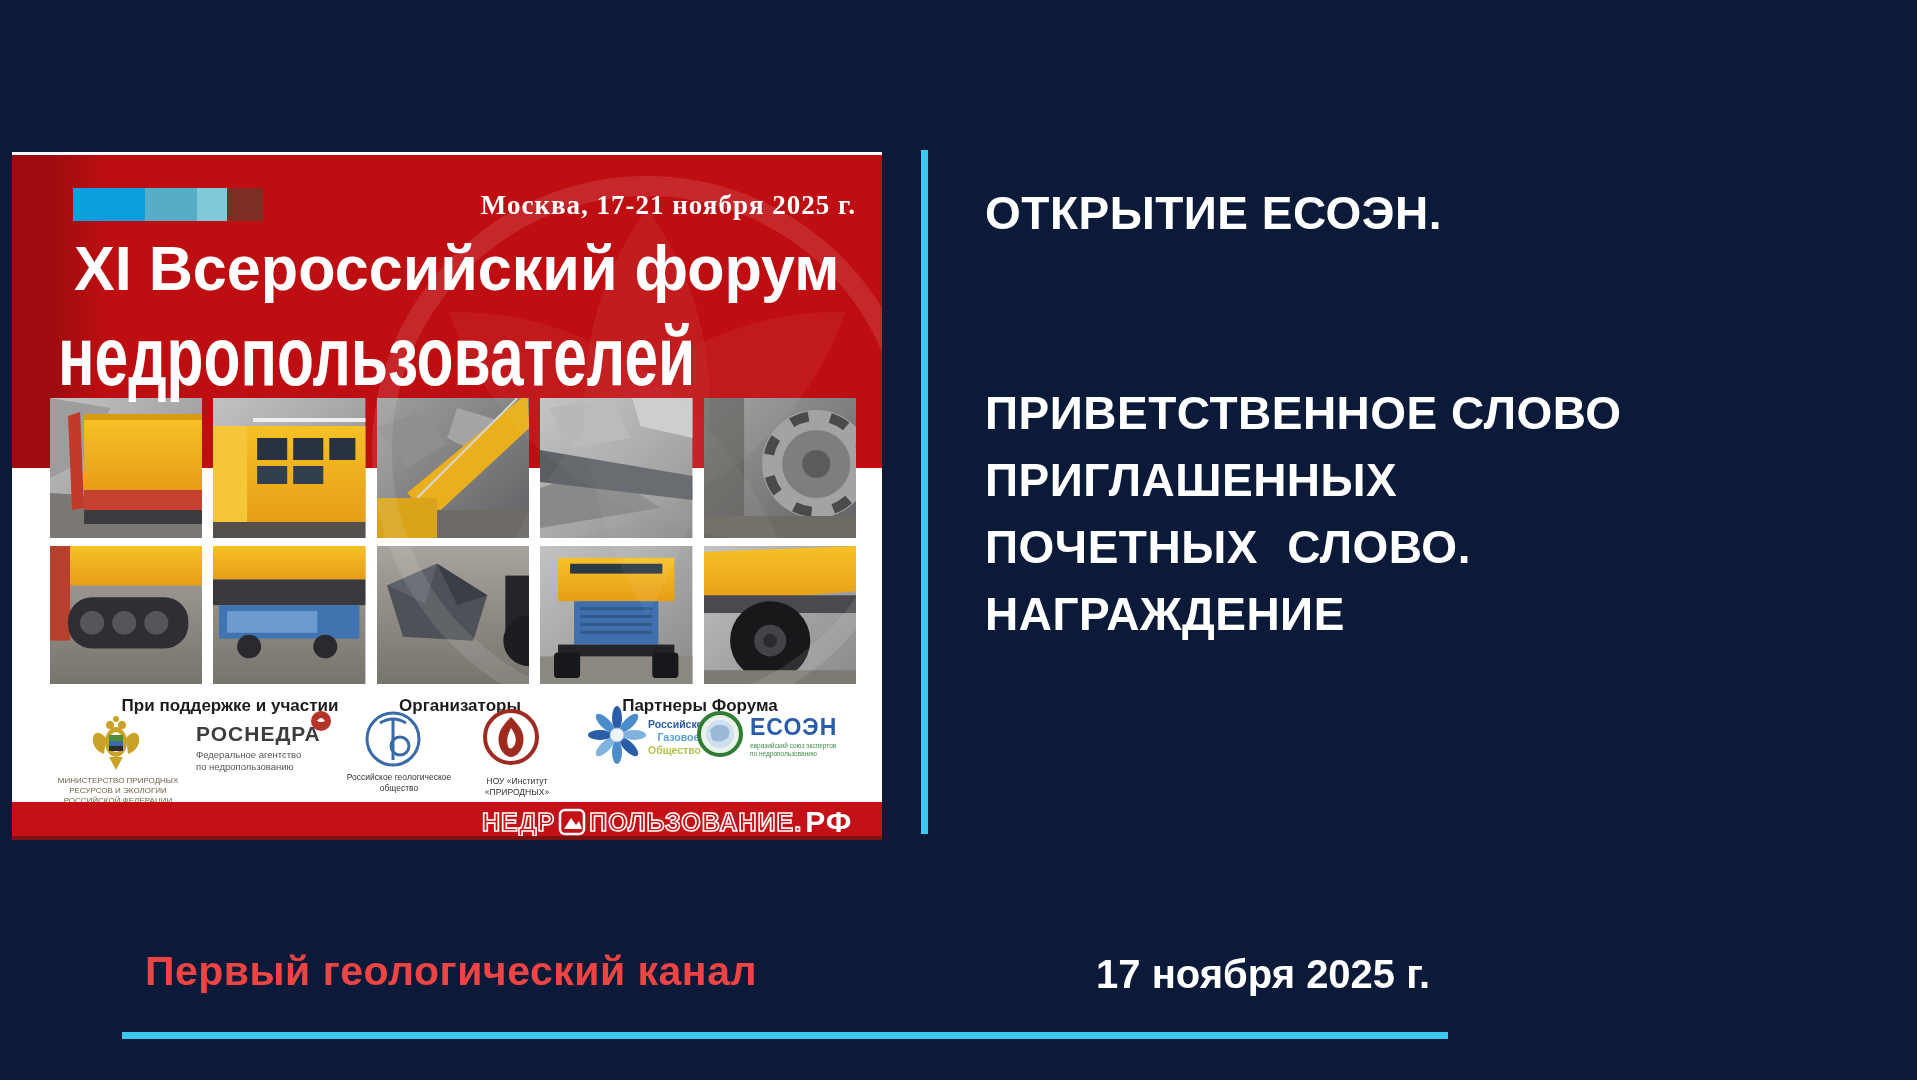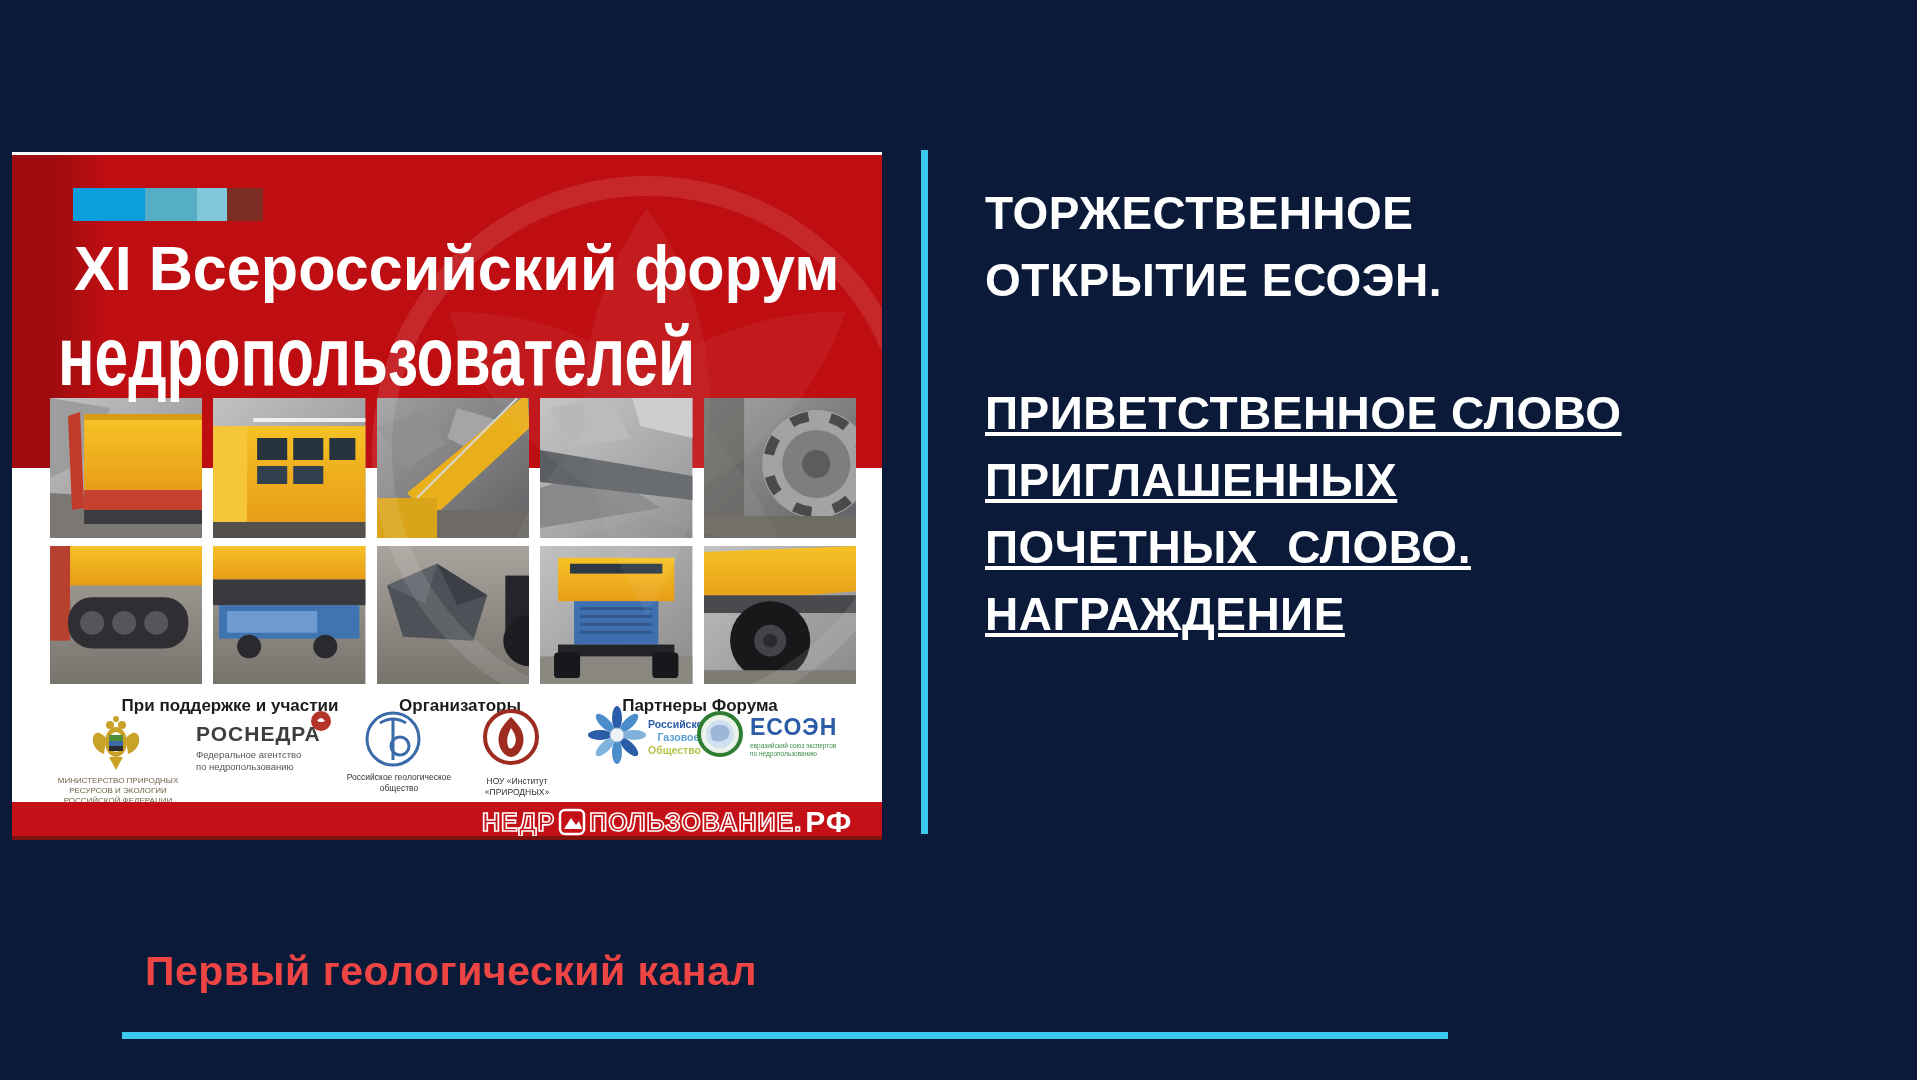--- a/index.html
+++ b/index.html
@@ -57,21 +57,21 @@
   @supports (-webkit-text-stroke:2px #fff){
     .hollow{color:transparent;-webkit-text-stroke:1.6px #fff;}
   }
   .tld{font-size:30px;font-weight:700;color:#fff;letter-spacing:1px;}
 
   
   .divider{position:absolute;left:921px;top:150px;width:7px;height:684px;background:var(--accent,#3cc9ef);}
   .session{position:absolute;left:985px;color:#fff;font-weight:700;font-size:46px;
     line-height:67px;letter-spacing:.5px;white-space:nowrap;}
   .block1{top:180px;}
-  .block2{top:380px;text-decoration:underline;}
+  .block2{top:380px;}
   .wide{word-spacing:16px;}
 
   
   .channel{position:absolute;left:145px;top:948px;color:#ef4444;font-weight:700;font-size:41px;
     letter-spacing:.5px;white-space:nowrap;}
   .date{position:absolute;right:487px;top:952px;color:#fff;font-weight:700;font-size:40px;white-space:nowrap;}
   .hr{position:absolute;left:122px;top:1032px;width:1326px;height:7px;background:var(--accent,#3cc9ef);}
 </style>
 </head>
 <body>
@@ -102,20 +102,21 @@
   <div class="poster">
     <div class="red-header"></div>
 
     <div class="swatches">
       <div class="sw1"></div>
       <div class="sw2"></div>
       <div class="sw3"></div>
       <div class="sw4"></div>
     </div>
 
+    <div class="poster-date">Москва, 17-21 ноября 2025 г.</div>
     <div class="title1">XI Всероссийский форум</div>
     <div class="title2">недропользователей</div>
 
     <svg class="watermark" viewBox="0 0 400 400">
       <circle cx="200" cy="200" r="186" fill="none" stroke="#ffffff" stroke-width="14"></circle>
       <path d="M200,30 C262,115 255,225 200,315 C145,225 138,115 200,30Z" fill="#ffffff" opacity=".55"></path>
       <path d="M200,30 C262,115 255,225 200,315 C145,225 138,115 200,30Z" fill="#ffffff" opacity=".45" transform="rotate(55 200 200)"></path>
       <path d="M200,30 C262,115 255,225 200,315 C145,225 138,115 200,30Z" fill="#ffffff" opacity=".45" transform="rotate(-55 200 200)"></path>
     </svg>
 
@@ -327,26 +328,26 @@
         <span class="hollow">ПОЛЬЗОВАНИЕ.</span>
         <span class="tld">РФ</span>
       </div>
     </div>
     <div class="bar-edge"></div>
   </div>
 
   <div class="divider"></div>
 
   <div class="session block1">
-    <div>ТОРЖЕСТВЕННОЕ</div>
     <div>ОТКРЫТИЕ ЕСОЭН.</div>
   </div>
   <div class="session block2">
     <div>ПРИВЕТСТВЕННОЕ СЛОВО</div>
     <div>ПРИГЛАШЕННЫХ</div>
     <div class="wide">ПОЧЕТНЫХ СЛОВО.</div>
     <div>НАГРАЖДЕНИЕ</div>
   </div>
 
   <div class="channel">Первый геологический канал</div>
+  <div class="date">17 ноября 2025 г.</div>
   <div class="hr"></div>
 
 </div>
 
 </body></html>

